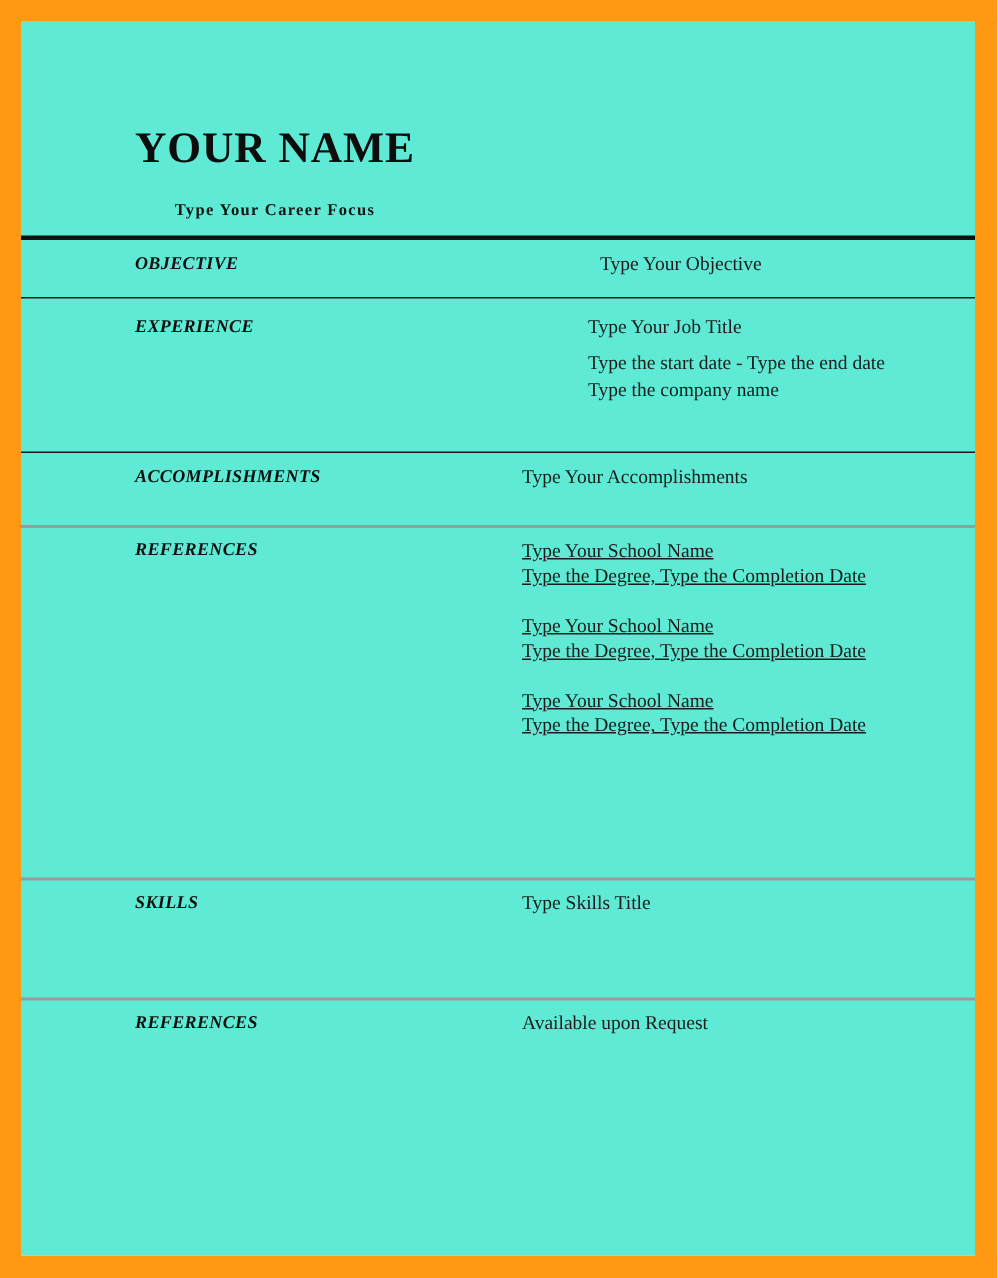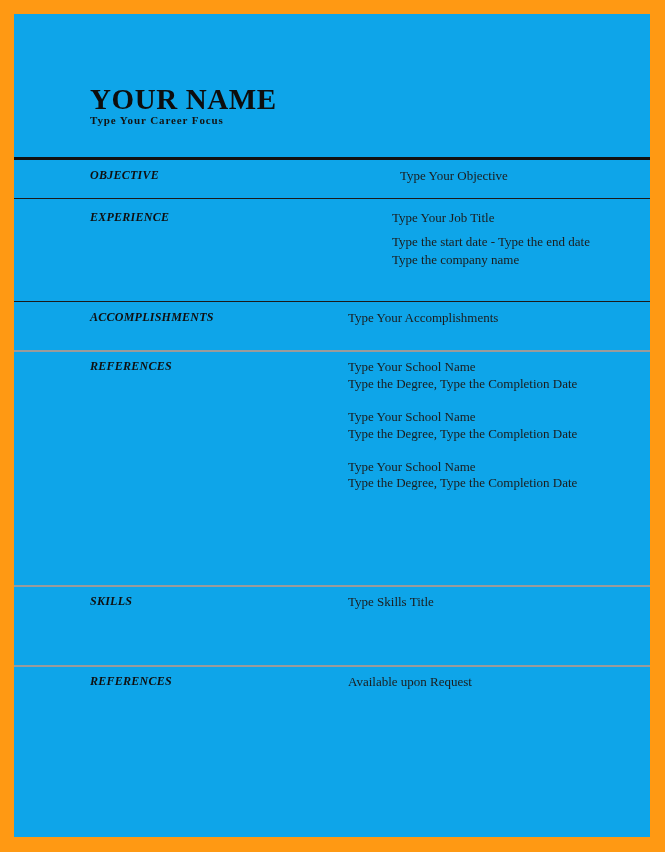--- a/index.html
+++ b/index.html
@@ -29,21 +29,21 @@
   .frame.left   { left: 0;  top: 0;    width: 14px;  height: 852px; }
   .frame.right  { right: 0; top: 0;    width: 15px;  height: 852px; }
 
   
   .sheet {
     position: absolute;
     left: 14px;
     top: 14px;
     width: 636px;
     height: 823px;
-    background: #0ea5e9;
+    background: #5eead4;
   }
 
   
   .header {
     position: absolute;
     left: 0;
     top: 0;
     width: 636px;
     height: 128px;
   }
@@ -54,26 +54,27 @@
   }
   .name {
     font-size: 29px;
     font-weight: bold;
     color: #0d0d0d;
     letter-spacing: 0.6px;
     line-height: 1.05;
     white-space: nowrap;
   }
   .career-focus {
-    margin-top: 0;
+    margin-top: 20px;
     font-size: 11px;
     font-weight: bold;
     color: #131313;
     letter-spacing: 0.9px;
     white-space: nowrap;
+    text-align: center;
   }
   .contact-block {
     position: absolute;
     left: 334px;
     top: 74px;
     font-size: 9px;
     font-weight: bold;
     color: #111111;
     line-height: 1.42;
     letter-spacing: 0.1px;
@@ -113,21 +114,21 @@
     top: 0;
     width: 290px;
     font-size: 13px;
     color: #1c1c1c;
     line-height: 1.30;
   }
   .section-body.indented { left: 386px; width: 240px; }
   .body-line { white-space: nowrap; }
   .entry { margin-bottom: 16px; }
   .entry:last-child { margin-bottom: 0; }
-  .entry .body-line { white-space: normal; }
+  .entry .body-line { white-space: normal; text-decoration: underline; }
   .exp-line { margin-bottom: 1px; margin-left: 44px; }
   .exp-line.first { margin-bottom: 7px; }
 </style>
 </head>
 <body>
 
 <div id="page">
 
   <div class="frame top"></div>
   <div class="frame bottom"></div>

